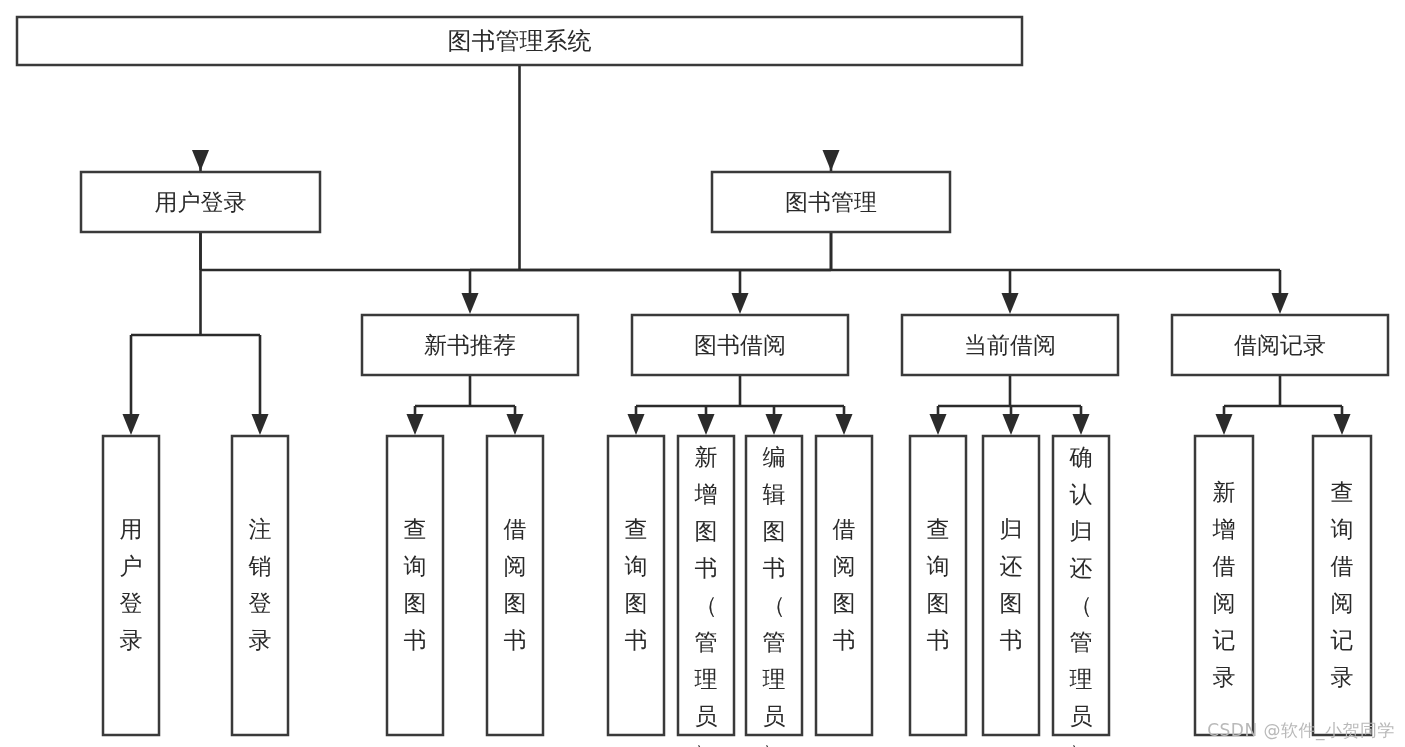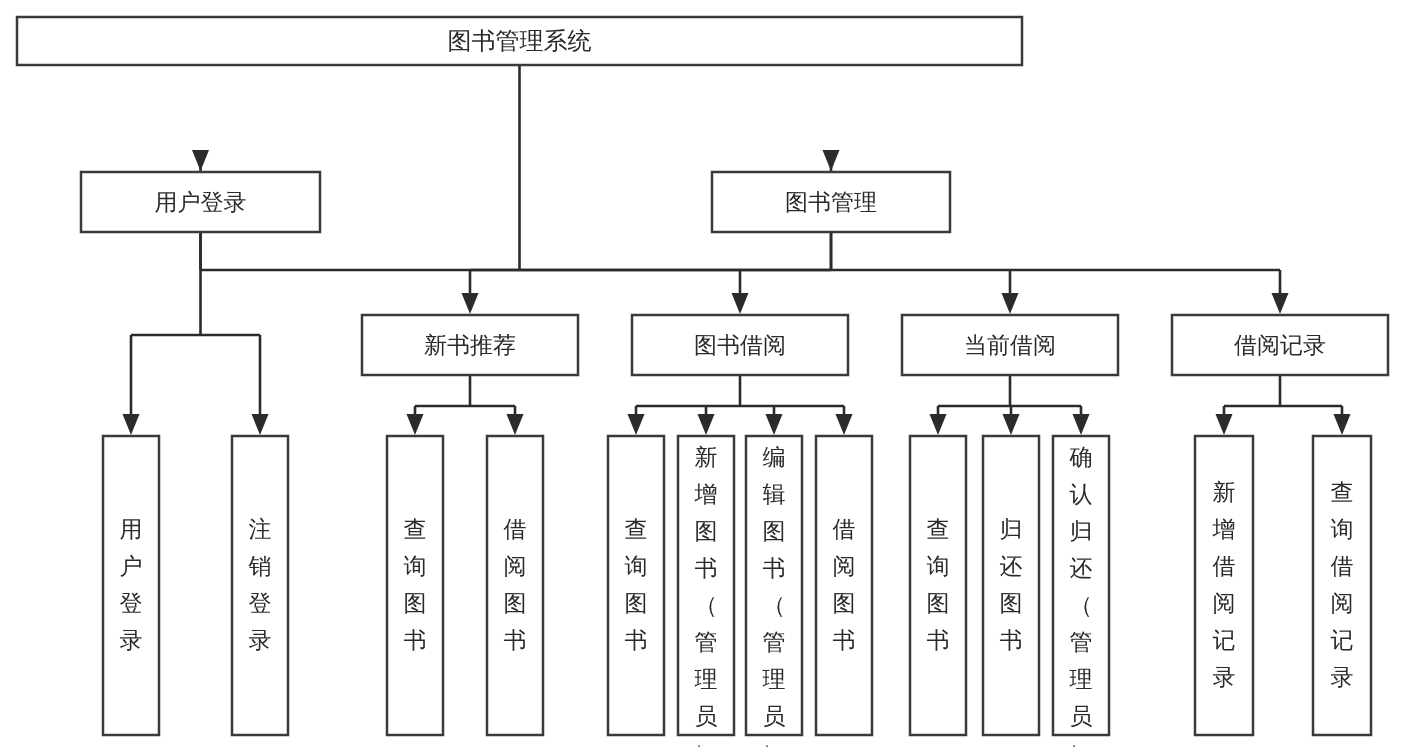--- a/index.html
+++ b/index.html
@@ -225,13 +225,14 @@
         <g>
           <rect class="node-box" x="1195" y="436" width="58" height="299"></rect>
           <text class="node-label label-v" x="1224" y="493"><tspan x="1224" dy="0">新</tspan><tspan x="1224" dy="37">增</tspan><tspan x="1224" dy="37">借</tspan><tspan x="1224" dy="37">阅</tspan><tspan x="1224" dy="37">记</tspan><tspan x="1224" dy="37">录</tspan></text>
         </g>
         <g>
           <rect class="node-box" x="1313" y="436" width="58" height="299"></rect>
           <text class="node-label label-v" x="1342" y="493"><tspan x="1342" dy="0">查</tspan><tspan x="1342" dy="37">询</tspan><tspan x="1342" dy="37">借</tspan><tspan x="1342" dy="37">阅</tspan><tspan x="1342" dy="37">记</tspan><tspan x="1342" dy="37">录</tspan></text>
         </g>
       </g>
   </svg>
+  <div class="watermark">CSDN @软件_小贺同学</div>
 </div>
 
 </body></html>

